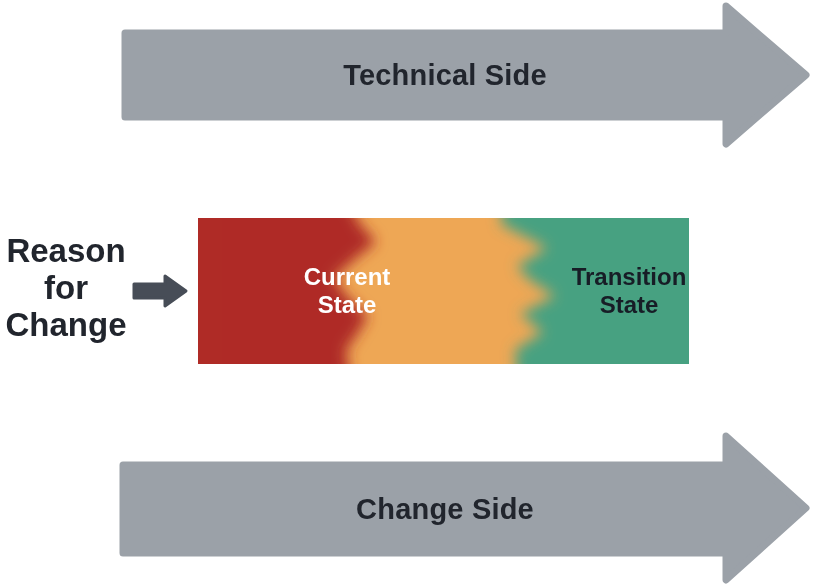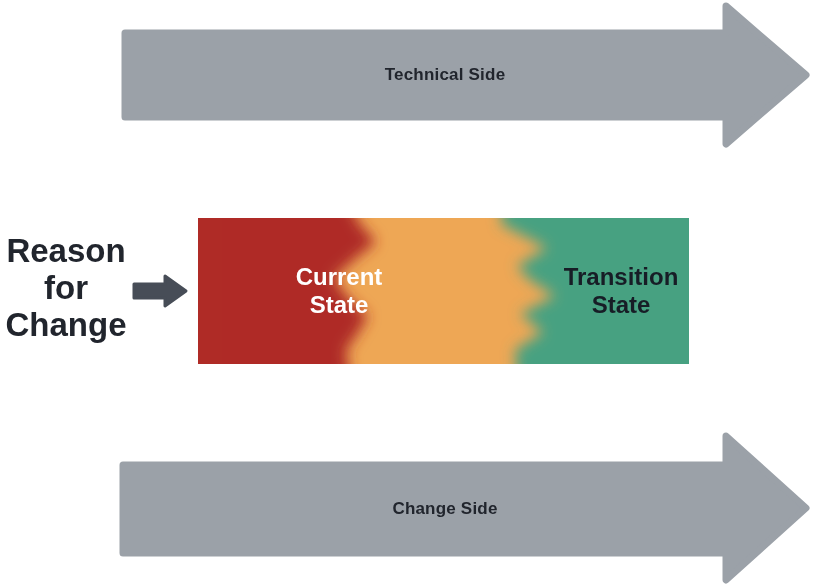--- a/index.html
+++ b/index.html
@@ -23,21 +23,21 @@
     stroke: var(--arrow-gray);
     stroke-width: 7;
     stroke-linejoin: round;
     stroke-linecap: round;
   }
   .side-arrow-label {
     position: absolute;
     display: flex;
     align-items: center;
     justify-content: center;
-    font-size: 17px;
+    font-size: 29px;
     font-weight: 700;
     color: var(--text-dark);
     letter-spacing: 0.2px;
   }
   #top-arrow-label    { left: 140px; top: 30px;  width: 610px; height: 90px; }
   #bottom-arrow-label { left: 140px; top: 465px; width: 610px; height: 88px; }
 
   
   .reason-label {
     position: absolute;
@@ -71,20 +71,21 @@
   .band-red    { fill: var(--current-red); }
   .band-green  { fill: var(--future-green); }
 
   .state-labels {
     position: absolute;
     left: 0; top: 0;
     width: 564px;
     height: 146px;
     display: flex;
     flex-direction: row;
+    padding-left: 8px;
   }
   .state-cell {
     flex: 1 1 0;
     display: flex;
     align-items: center;
     justify-content: center;
   }
   .state-label {
     width: 130px;
     text-align: center;

